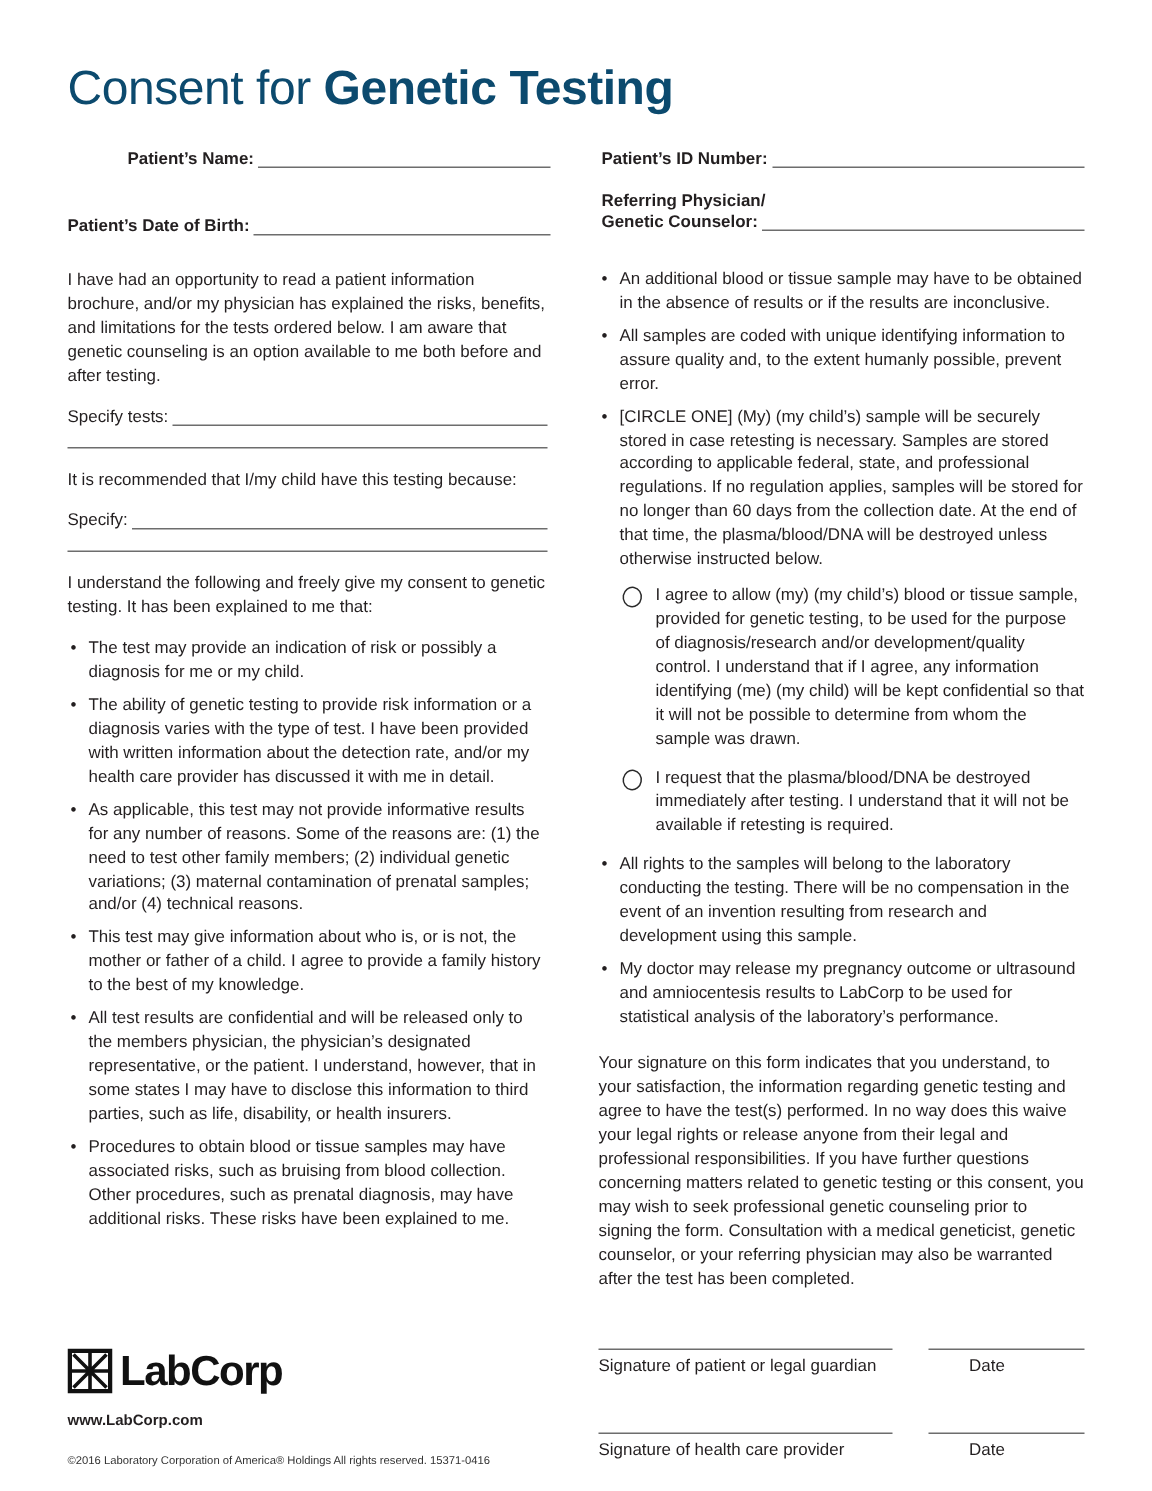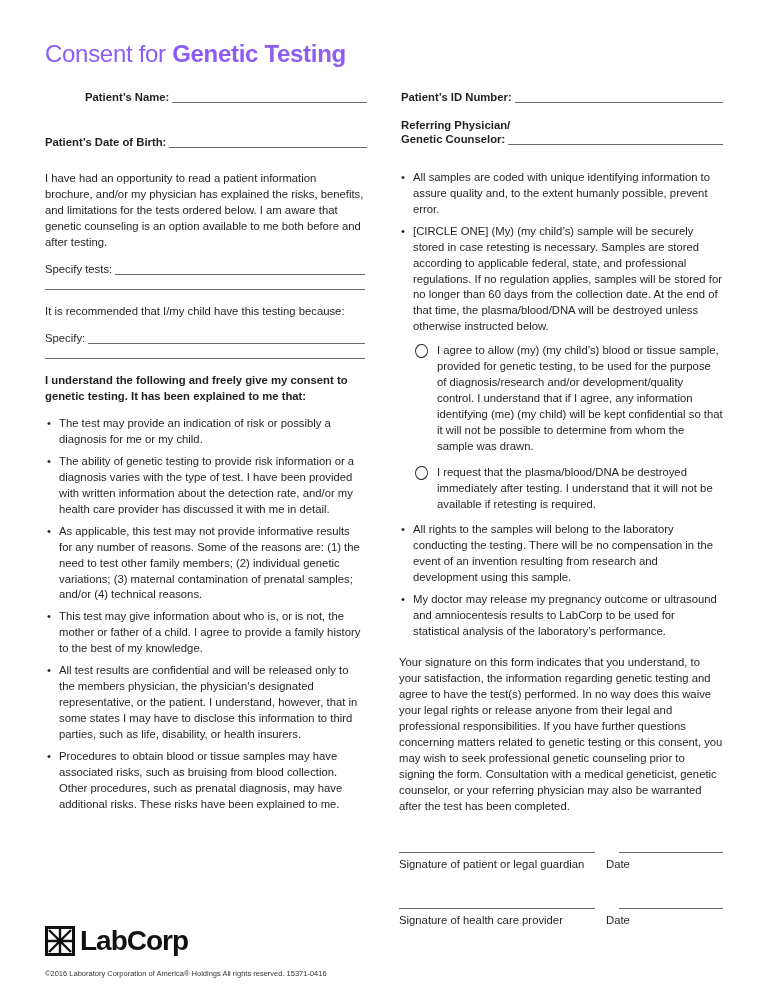--- a/index.html
+++ b/index.html
@@ -10,22 +10,22 @@
     color:#231f20;
   }
   .page {
     position:relative;
     width:768px; height:994px;
     padding:40px 45px 0 45px;
     overflow:hidden;
     background:#ffffff;
   }
   .title {
-    font-size:24px; font-weight:400; letter-spacing:-0.3px;
-    color:#8b5cf6; margin-bottom:22px;
+    font-size:32px; font-weight:400; letter-spacing:-0.3px;
+    color:#0c4a6e; margin-bottom:22px;
   }
   .title .tbold { font-weight:700; }
 
   .grid {
     display:grid;
     grid-template-columns:1fr 1fr;
     column-gap:34px;
   }
 
   .field-row { display:flex; align-items:flex-end; }
@@ -36,21 +36,21 @@
     border-bottom:1px solid #6d6d6d;
     height:13px; margin-left:3px; min-width:20px;
   }
   .blank.full { display:block; height:15px; margin:0 0 13px 0; }
 
   .hdr-row1 { margin-bottom:32px;padding-left:40px; }
   .hdr-ref-line1 { font-weight:700; font-size:11.3px; margin-bottom:1px; }
   .hdr-id { margin-bottom:16px; }
 
   .para { font-size:11.3px; line-height:1.42; margin-bottom:12px; }
-  .bold { font-weight:700; }
+  .bold { font-weight:400; }
 
   ul.bullets { list-style:none; margin:0 0 8px 0; }
   ul.bullets li {
     font-size:11.3px; line-height:1.41;
     padding-left:14px; position:relative; margin-bottom:6px;
   }
   ul.bullets li::before { content:"\2022"; position:absolute; left:2px; top:0; }
 
   .option { display:flex; gap:9px; margin:8px 0 10px 16px; }
   .circle {
@@ -64,21 +64,21 @@
   .closing { margin-top:14px; }
 
   .sig-group { margin-top:26px; }
   .sig-lines { display:flex; gap:24px; }
   .sig-line { border-bottom:1px solid #6d6d6d; height:13px; }
   .sig-line.main { flex:0 0 196px; }
   .sig-line.date { flex:0 0 104px; }
   .sig-labels { display:flex; gap:11px; margin-top:5px; }
   .sig-labels .slab { font-size:11.3px; }
   .sig-labels .slab.main { flex:0 0 196px; }
-  .sig-labels .slab.date { flex:0 0 104px; }
+  .sig-labels .slab.date { flex:0 0 104px;text-align:center; }
 
   .footer { position:absolute; left:45px; bottom:16px; width:330px; }
   .logo { display:flex; align-items:center; gap:5px; margin-bottom:12px; }
   .logo-mark { width:30px; height:30px; display:block; }
   .logo-text {
     font-size:28px; font-weight:700; letter-spacing:-1px; color:#111111;
     font-family:"Liberation Sans", sans-serif;
   }
   .website { font-weight:700; font-size:10px; margin-bottom:16px; }
   .copyright { font-size:7.5px; color:#333333; }
@@ -142,20 +142,21 @@
         <li>The ability of genetic testing to provide risk information or a diagnosis varies with the type of test.  I have been provided with written information about the detection rate, and/or my health care provider has discussed it with me in detail.</li>
         <li>As applicable, this test may not provide informative results for any number of reasons.  Some of the reasons are: (1) the need to test other family members; (2) individual genetic variations; (3) maternal contamination of prenatal samples; and/or (4) technical reasons.</li>
         <li>This test may give information about who is, or is not, the mother or father of a child.  I agree to provide a family history to the best of my knowledge.</li>
         <li>All test results are confidential and will be released only to the members physician, the physician’s designated representative, or the patient.  I understand, however, that in some states I may have to disclose this information to third parties, such as life, disability, or health insurers.</li>
         <li>Procedures to obtain blood or tissue samples may have associated risks, such as bruising from blood collection.  Other procedures, such as prenatal diagnosis, may have additional risks.  These risks have been explained to me.</li>
       </ul>
     </div>
 
     <div>
       <ul class="bullets">
+        <li>An additional blood or tissue sample may have to be obtained in the absence of results or if the results are inconclusive.</li>
         <li>All samples are coded with unique identifying information to assure quality and, to the extent humanly possible, prevent error.</li>
         <li>[CIRCLE ONE] (My) (my child’s) sample will be securely stored in case retesting is necessary.  Samples are stored according to applicable federal, state, and professional regulations.  If no regulation applies, samples will be stored for no longer than 60 days from the collection date.  At the end of that time, the plasma/blood/DNA will be destroyed unless otherwise instructed below.</li>
       </ul>
 
       <div>
         <div class="option">
           <span class="circle"></span>
           <span class="option-text">I agree to allow (my) (my child’s) blood or tissue sample, provided for genetic testing, to be used for the purpose of diagnosis/research and/or development/quality control.  I understand that if I agree, any information identifying (me) (my child) will be kept confidential so that it will not be possible to determine from whom the sample was drawn.</span>
         </div>
         <div class="option">
@@ -196,16 +197,17 @@
   </div>
 
   <div class="footer">
     <div class="logo">
       <svg class="logo-mark" viewBox="0 0 30 30" aria-hidden="true">
         <rect x="1.5" y="1.5" width="27" height="27" fill="#ffffff" stroke="#111111" stroke-width="3"></rect>
         <path d="M4 4 L26 26 M26 4 L4 26 M15 3 L15 27 M3 15 L27 15" stroke="#111111" stroke-width="2.4" fill="none"></path>
       </svg>
       <span class="logo-text">LabCorp</span>
     </div>
+    <div class="website">www.LabCorp.com</div>
     <div class="copyright">©2016 Laboratory Corporation of America® Holdings   All rights reserved.   15371-0416</div>
   </div>
 
 </div>
 
 </body></html>

